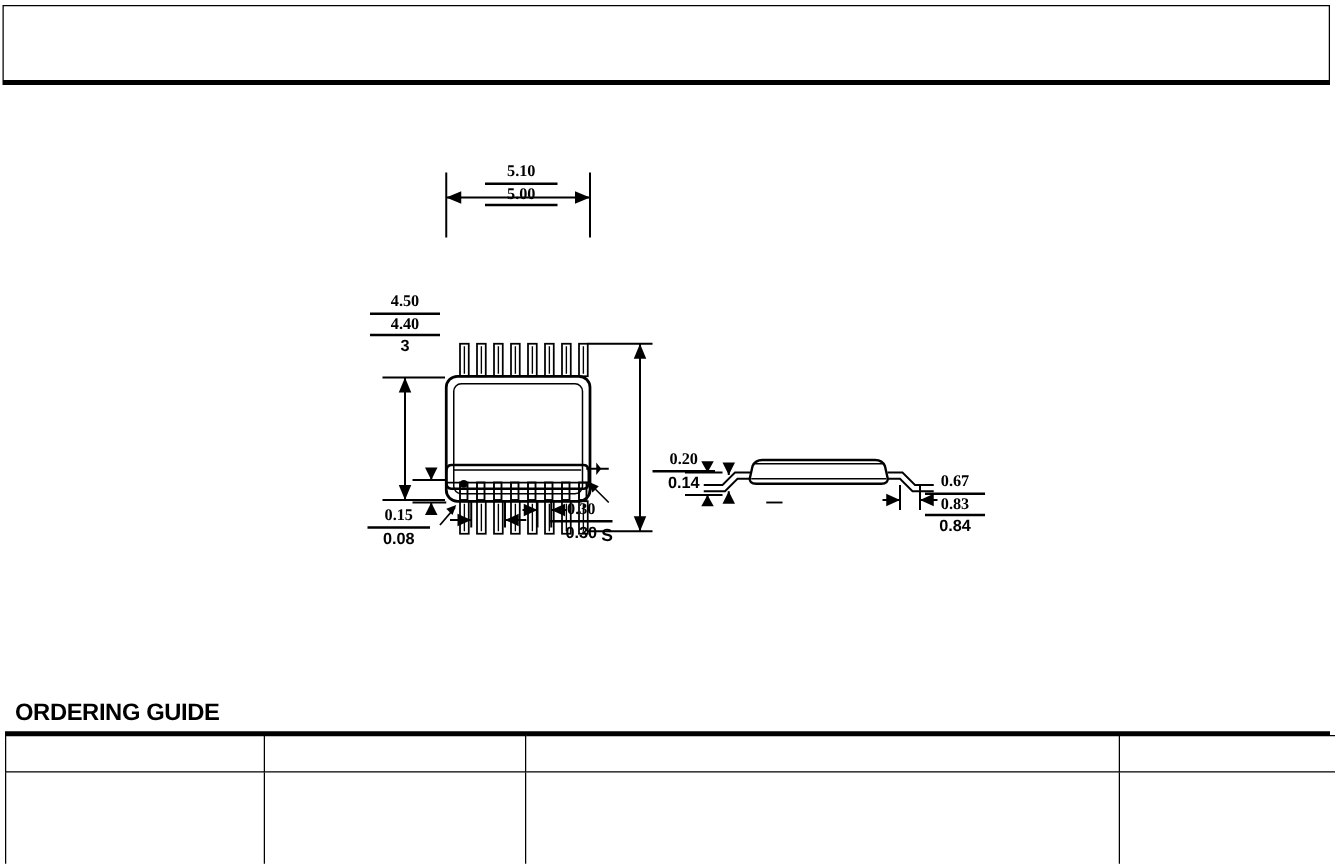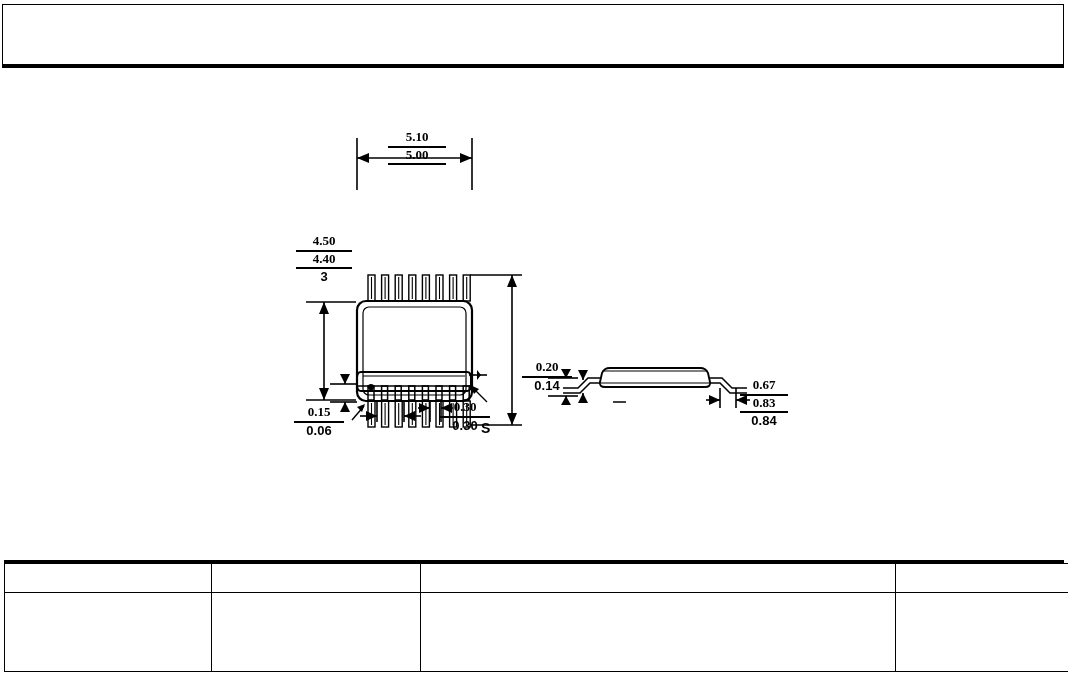--- a/index.html
+++ b/index.html
@@ -289,21 +289,21 @@
   </div>
 
   <div class="dim" style="left:296px; top:144px; width:56px;">
     <span class="over">4.50</span>
     <span class="over">4.40</span>
     <span class="plain">3</span>
   </div>
 
   <div class="dim" style="left:294px; top:267px; width:50px;margin-top:48px;">
     <span class="over">0.15</span>
-    <span class="plain">0.06</span>
+    <span class="plain">0.08</span>
   </div>
 
   <div class="dim" style="left:440px; top:310px; width:50px;">
     <span class="over">0.30</span>
     <span class="plain">0.30</span>
   </div>
 
   <div class="dim-single" style="left:481px; top:330px;">S</div>
 
   <div class="dim" style="left:522px; top:270px; width:50px;">
@@ -313,20 +313,21 @@
 
   <div class="dim" style="left:740px; top:288px; width:48px;">
     <span class="over">0.67</span>
     <span class="over">0.83</span>
     <span class="plain">0.84</span>
   </div>
 
 </div>
 
 <div id="ordering-guide">
+  <div id="ordering-guide-title">ORDERING GUIDE</div>
   <div class="rule-thick"></div>
   <table id="ordering-table">
     <tbody>
       <tr class="head-row">
         <td class="c1"></td>
         <td class="c2"></td>
         <td class="c3"></td>
         <td class="c4"></td>
       </tr>
       <tr class="body-row">

